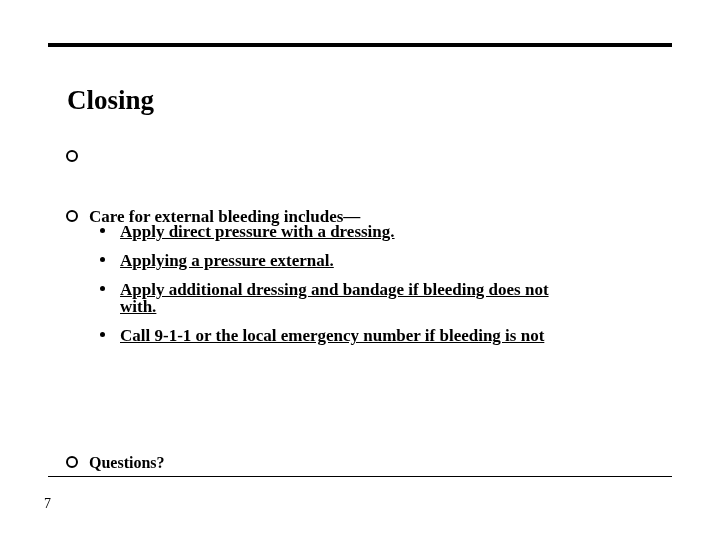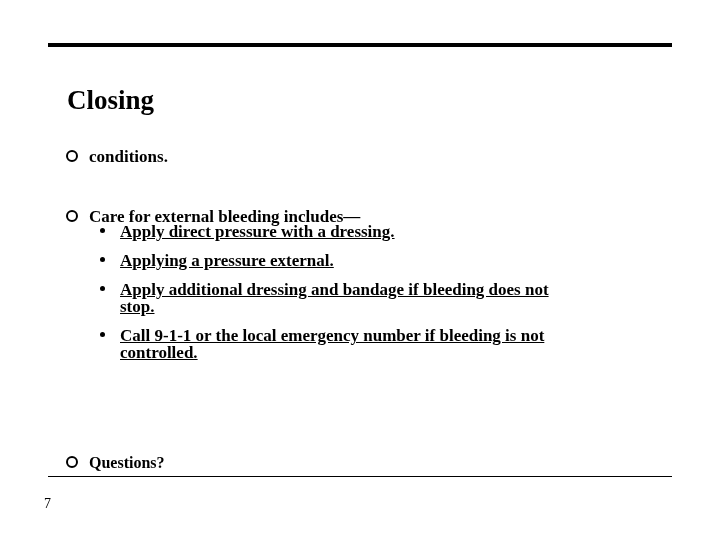--- a/index.html
+++ b/index.html
@@ -19,48 +19,46 @@
   </style>
 </head>
 <body>
 
 <div class="top-rule"></div>
 
 <h1 class="title">Closing</h1>
 
 <div class="item lvl1" style="top:148px;">
   <span class="bullet-circle"></span>
-  <div>conditions.</div>
 </div>
 
 <div class="item lvl1" style="top:193px;margin-top:15px;">
   <span class="bullet-circle"></span>
   <div>Care for external bleeding includes—</div>
 </div>
 
 <div class="item lvl2" style="top:223px;">
   <span class="bullet-dot"></span>
   <div>Apply direct pressure with a dressing.</div>
 </div>
 
 <div class="item lvl2" style="top:252px;">
   <span class="bullet-dot"></span>
   <div>Applying a pressure external.</div>
 </div>
 
 <div class="item lvl2" style="top:281px;">
   <span class="bullet-dot"></span>
   <div>Apply additional dressing and bandage if bleeding does not</div>
-  <div>stop.</div>
+  <div>with.</div>
 </div>
 
 <div class="item lvl2" style="top:327px;">
   <span class="bullet-dot"></span>
   <div>Call 9-1-1 or the local emergency number if bleeding is not</div>
-  <div>controlled.</div>
 </div>
 
 <div class="item lvl1" style="top:454px; font-size:16px;">
   <span class="bullet-circle"></span>
   <div>Questions?</div>
 </div>
 
 <div class="bottom-rule"></div>
 
 <div class="page-num">7</div>

